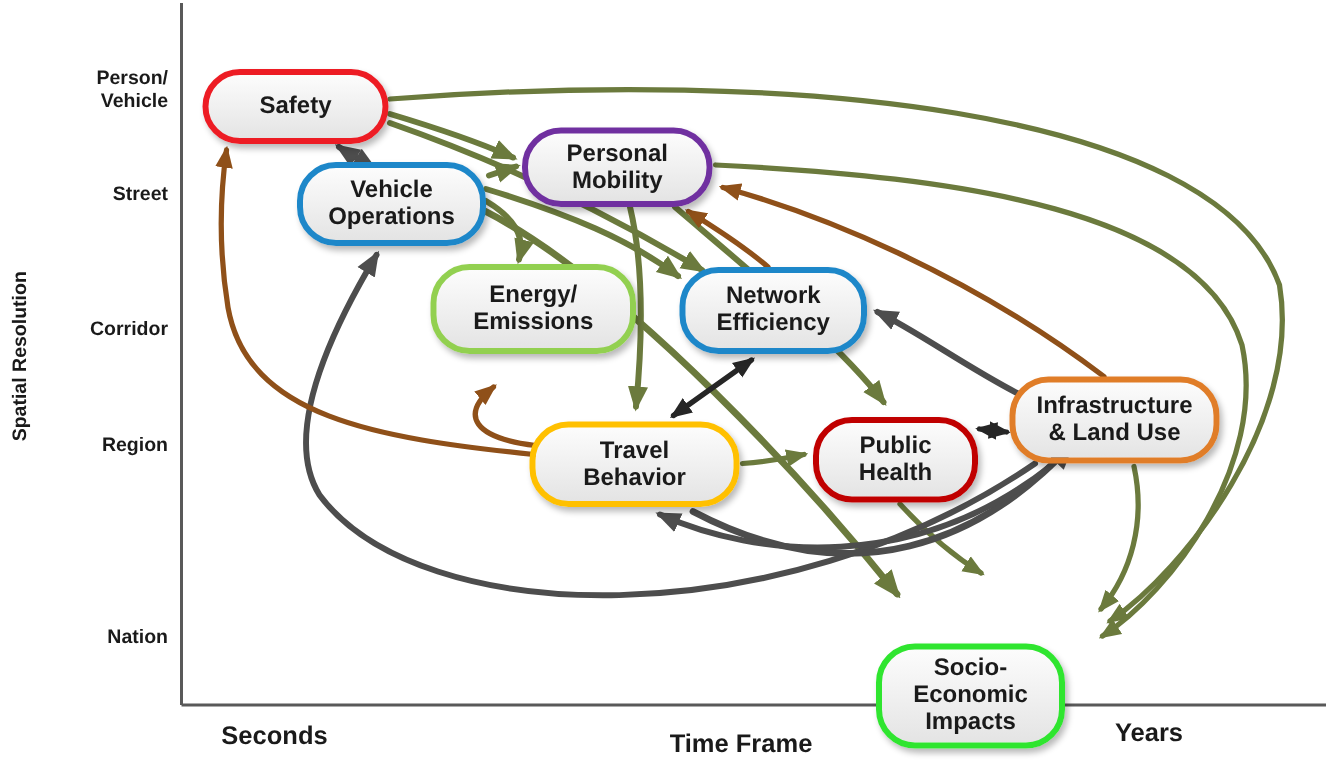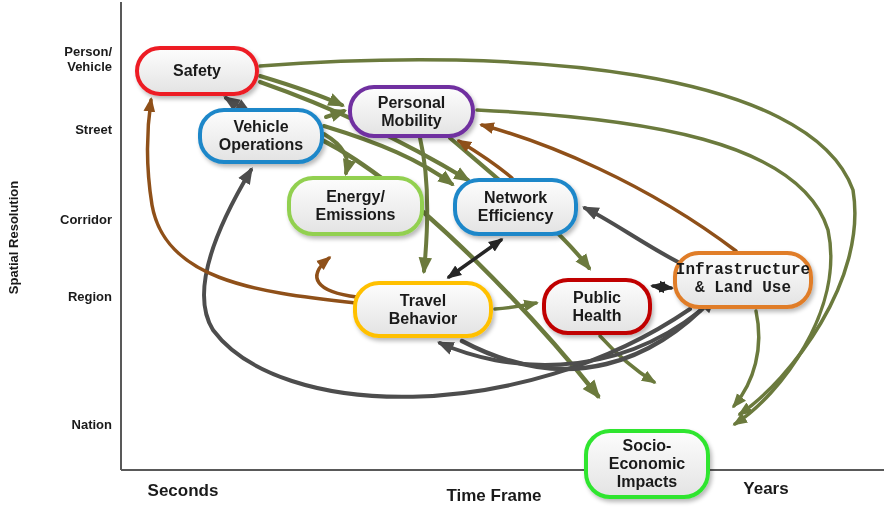--- a/index.html
+++ b/index.html
@@ -159,19 +159,19 @@
       <div class="node" style="left: 348px; top: 85px; width: 127px; height: 53px; border: 4px solid rgb(112, 48, 160);">Personal
 Mobility</div>
       <div class="node" style="left: 287px; top: 176px; width: 137px; height: 60px; border: 4px solid rgb(146, 208, 80);">Energy/
 Emissions</div>
       <div class="node" style="left: 453px; top: 178px; width: 125px; height: 58px; border: 4px solid rgb(29, 135, 201);">Network
 Efficiency</div>
       <div class="node" style="left: 353px; top: 281px; width: 140px; height: 57px; border: 4px solid rgb(255, 192, 0);">Travel
 Behavior</div>
       <div class="node" style="left: 542px; top: 278px; width: 110px; height: 57px; border: 4px solid rgb(192, 0, 0);">Public
 Health</div>
-      <div class="node" style="left: 673px; top: 251px; width: 140px; height: 58px; border: 4px solid rgb(224, 125, 40); font-family: Liberation Mono, monospace;">Infrastructure
+      <div class="node" style="left: 673px; top: 251px; width: 140px; height: 58px; border: 4px solid rgb(224, 125, 40);">Infrastructure
 &amp; Land Use</div>
       <div class="node" style="left: 584px; top: 389px; width: 126px; height: 70px; border: 4px solid rgb(47, 229, 47); margin-top: 40px;">Socio-
 Economic
 Impacts</div>
     </div>
 </div>
 
 </body></html>

